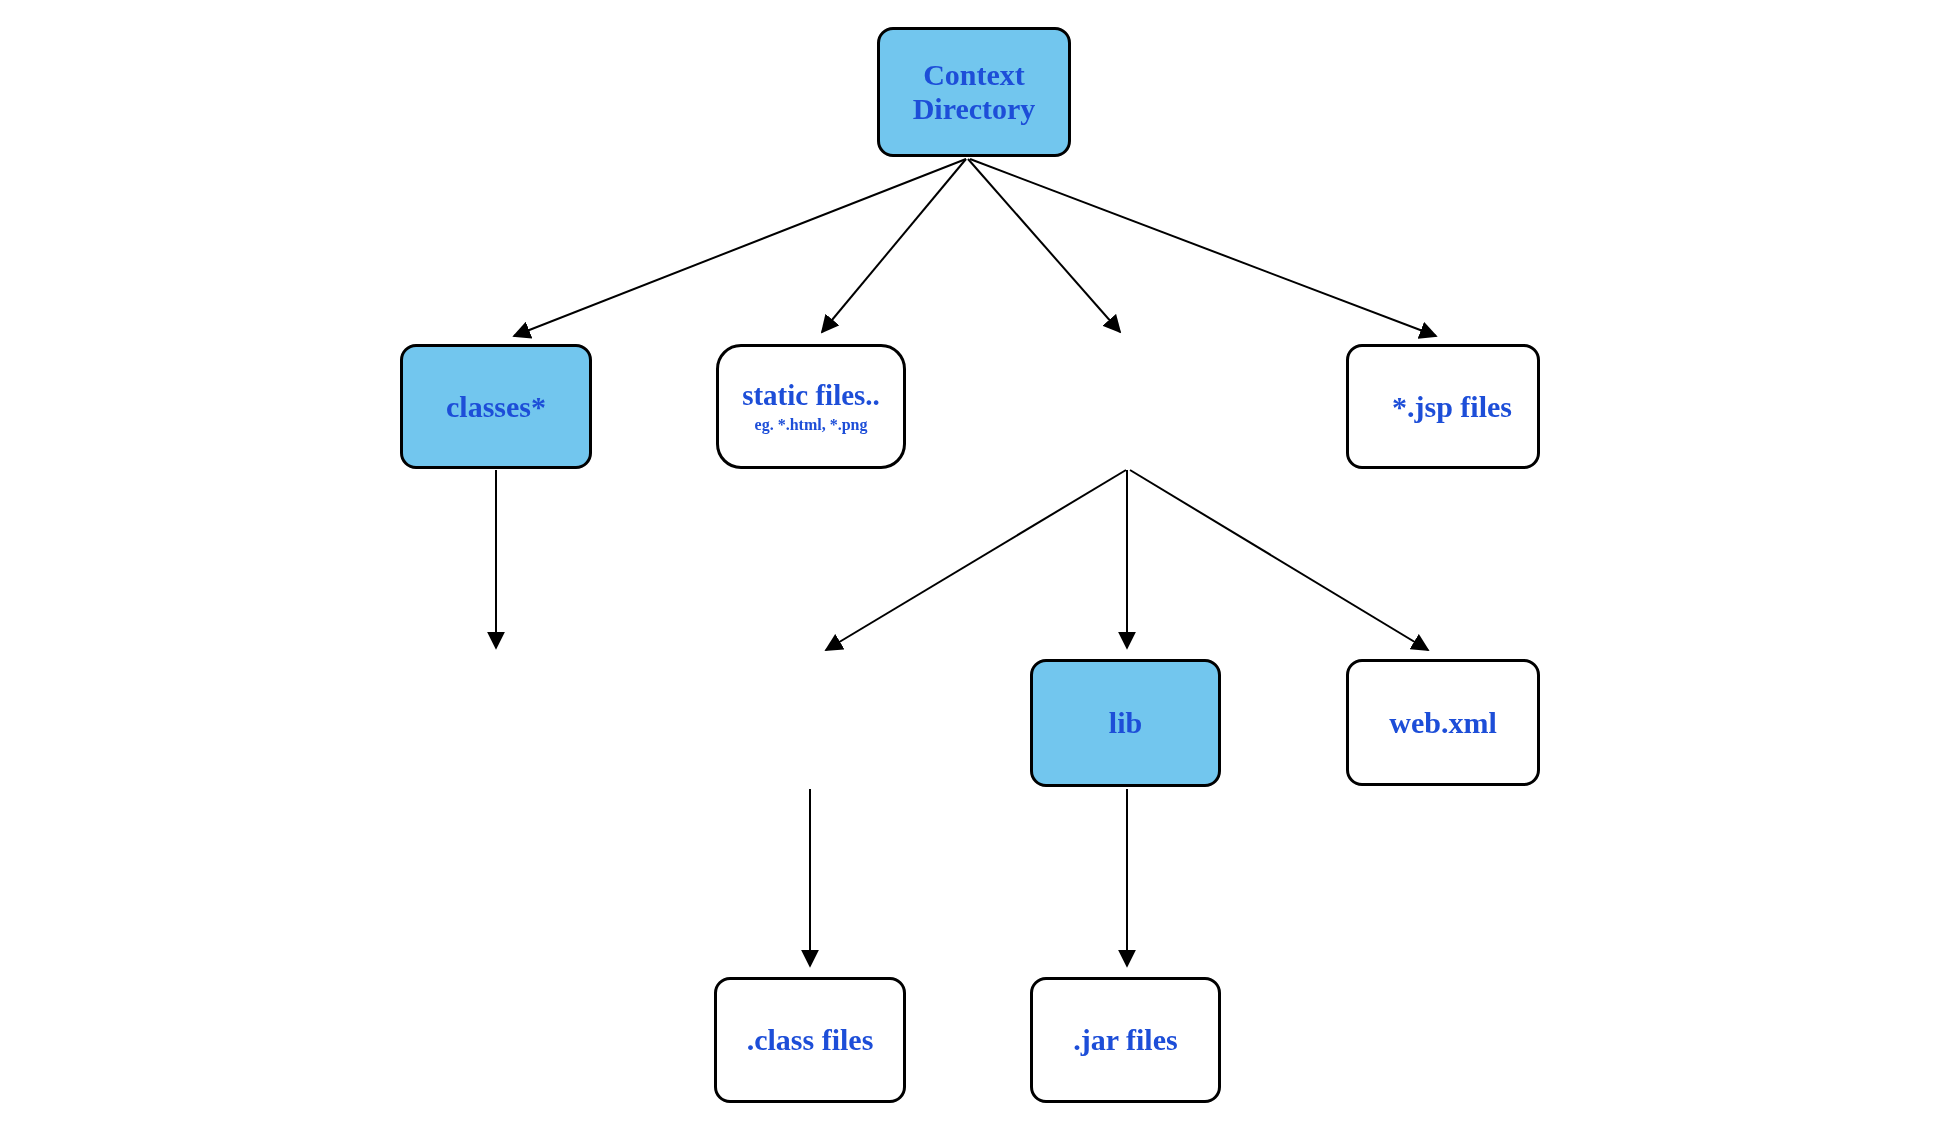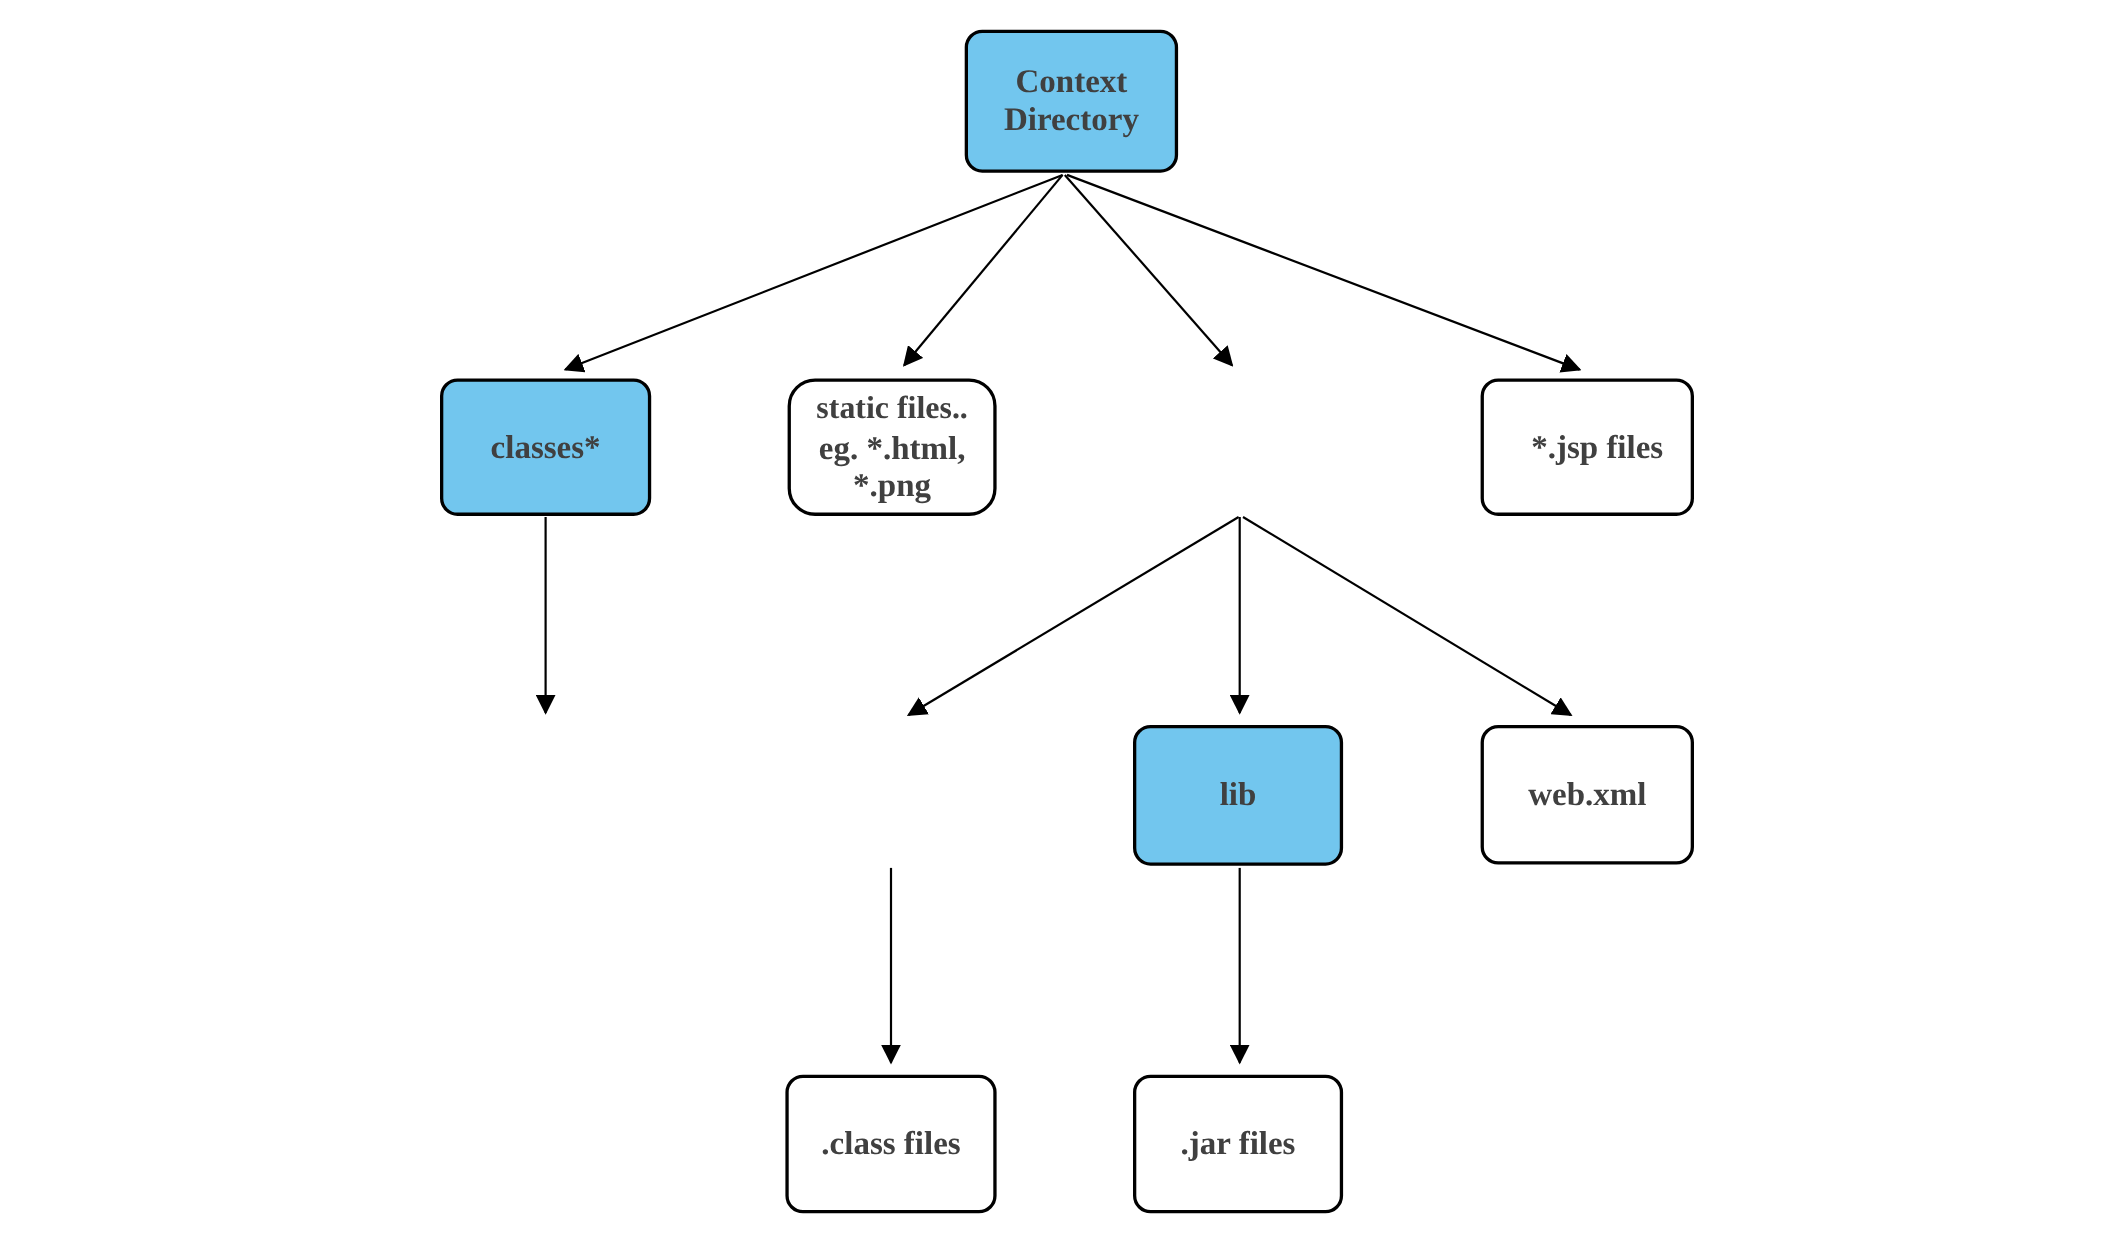--- a/index.html
+++ b/index.html
@@ -22,39 +22,39 @@
     width: 1934px;
     height: 1140px;
     pointer-events: none;
   }
   .node {
     position: absolute;
     box-sizing: border-box;
     border: 3px solid #000000;
     border-radius: 16px;
     background: var(--node-plain, #ffffff);
-    color: #404040;
+    color: #1d4ed8;
     display: flex;
     flex-direction: column;
     align-items: center;
     justify-content: center;
     text-align: center;
     font-weight: bold;
     font-size: 30px;
     line-height: 1.12;
   }
   .node.highlight {
     background: var(--node-highlight, #72c6ee);
   }
   .node .line {
     display: block;
   }
   .node .subline {
     display: block;
-    font-size: 30px;
+    font-size: 16px;
     margin-top: 4px;
   }
 </style>
 </head>
 <body>
 
 <div id="stage" style="--node-highlight: #72c6ee; --node-plain: #ffffff;">
 
   <svg id="edges" viewBox="0 0 1934 1140">
     <defs>

